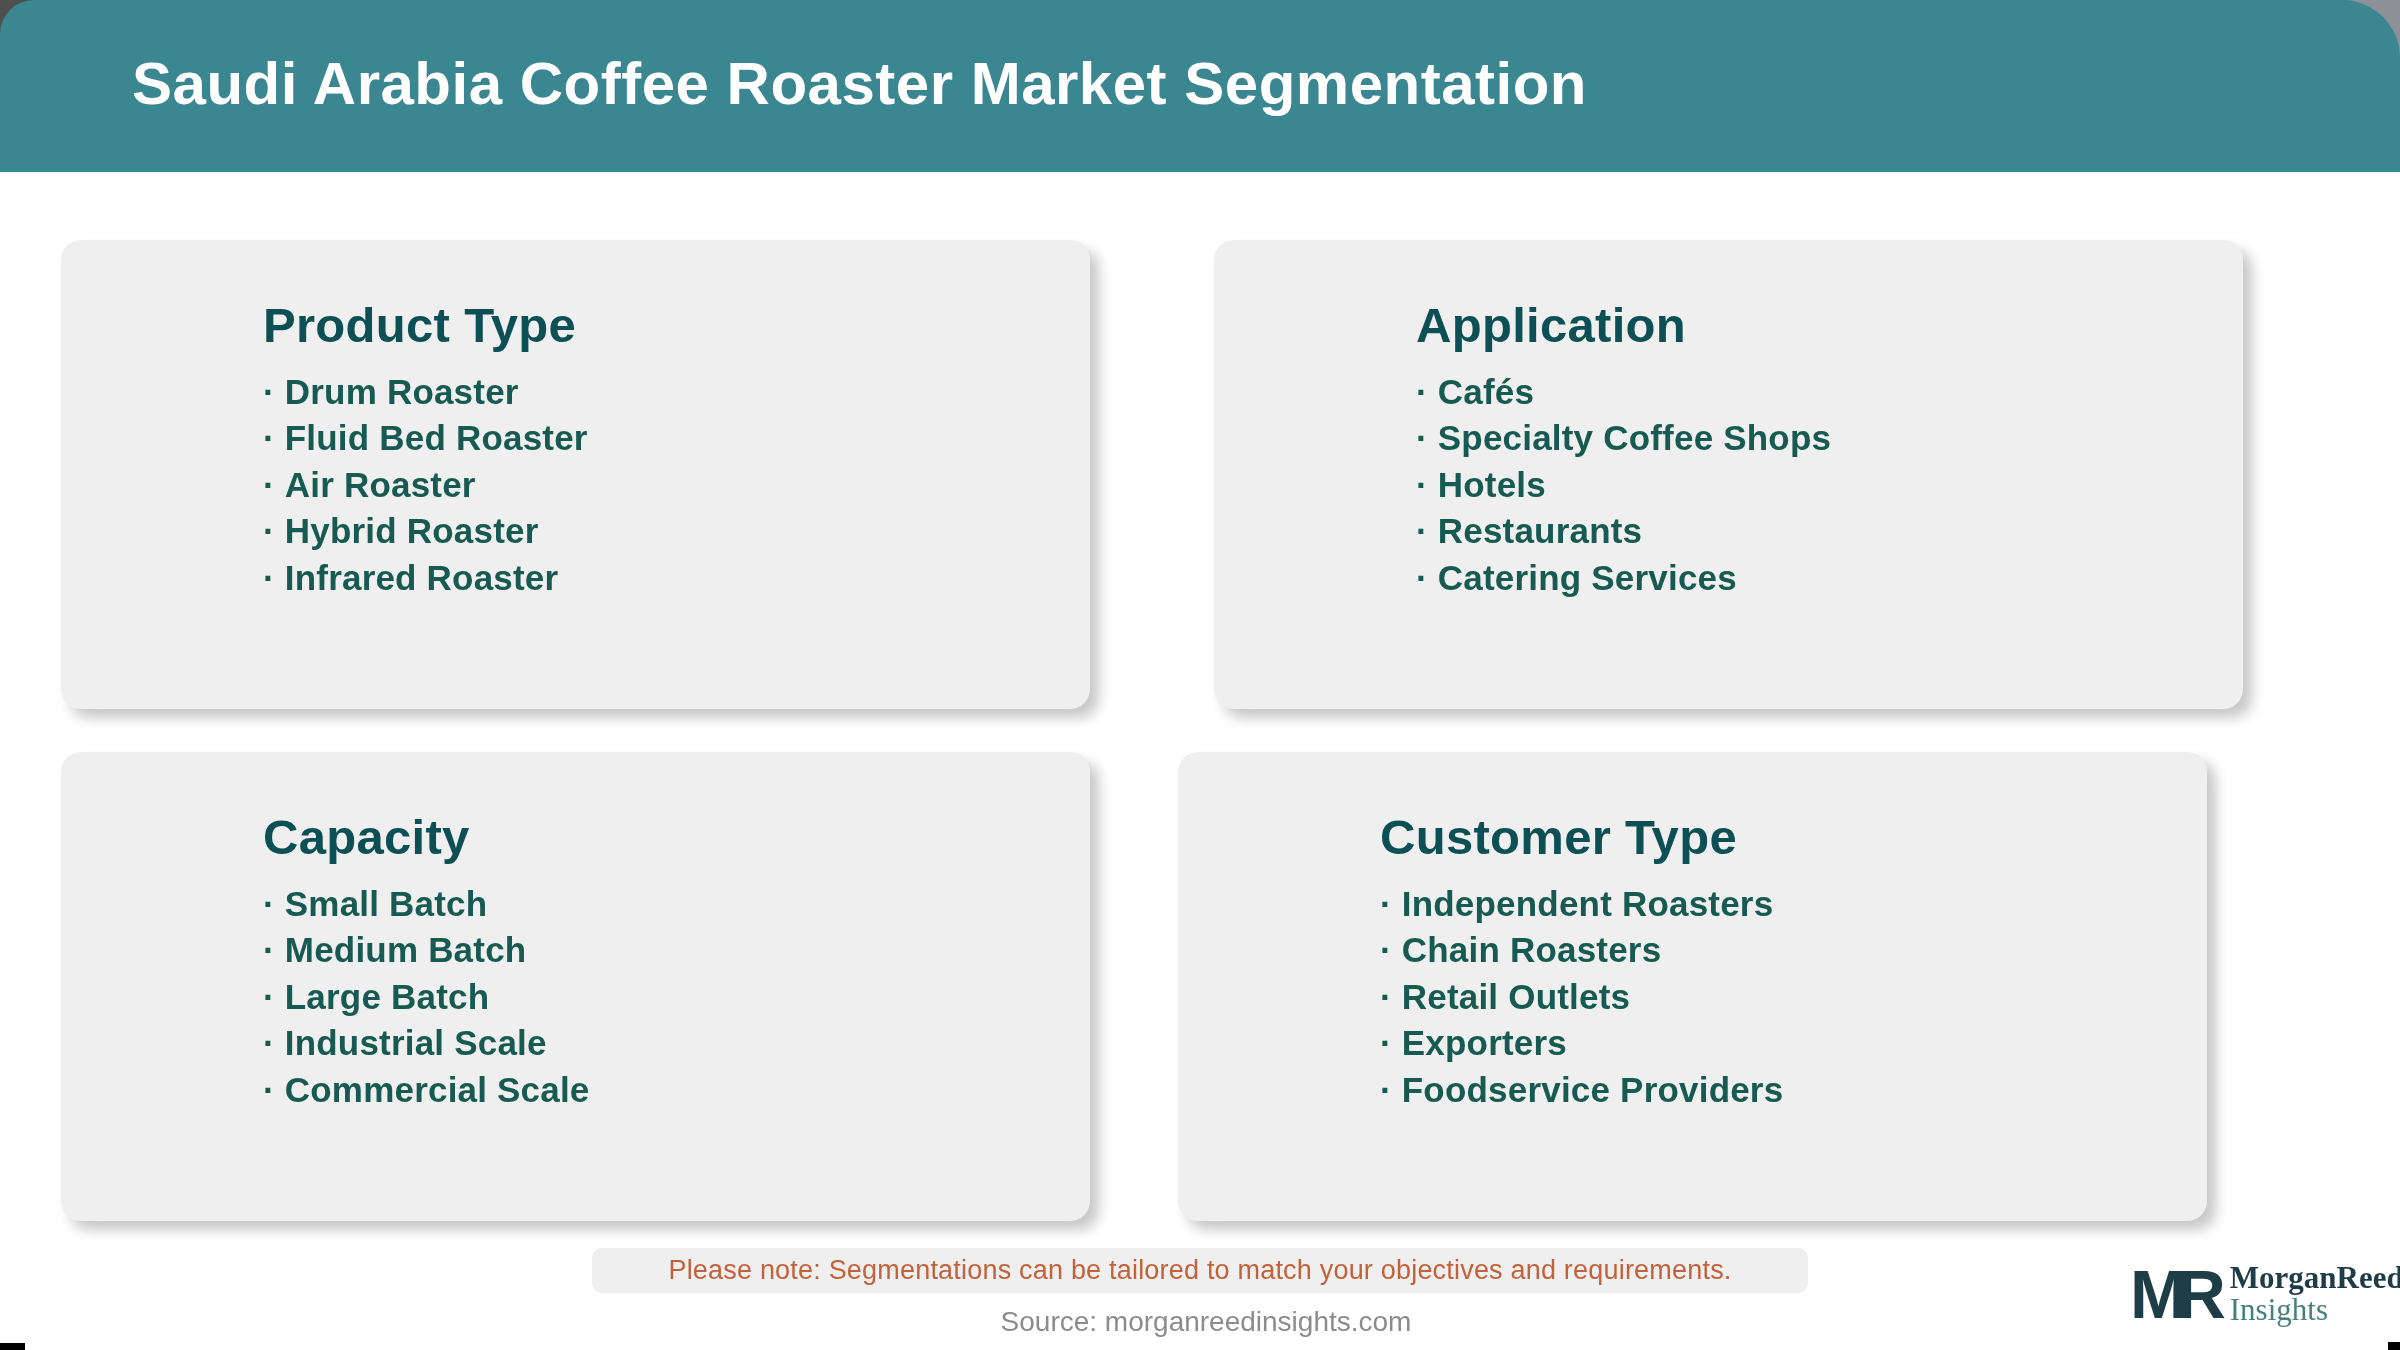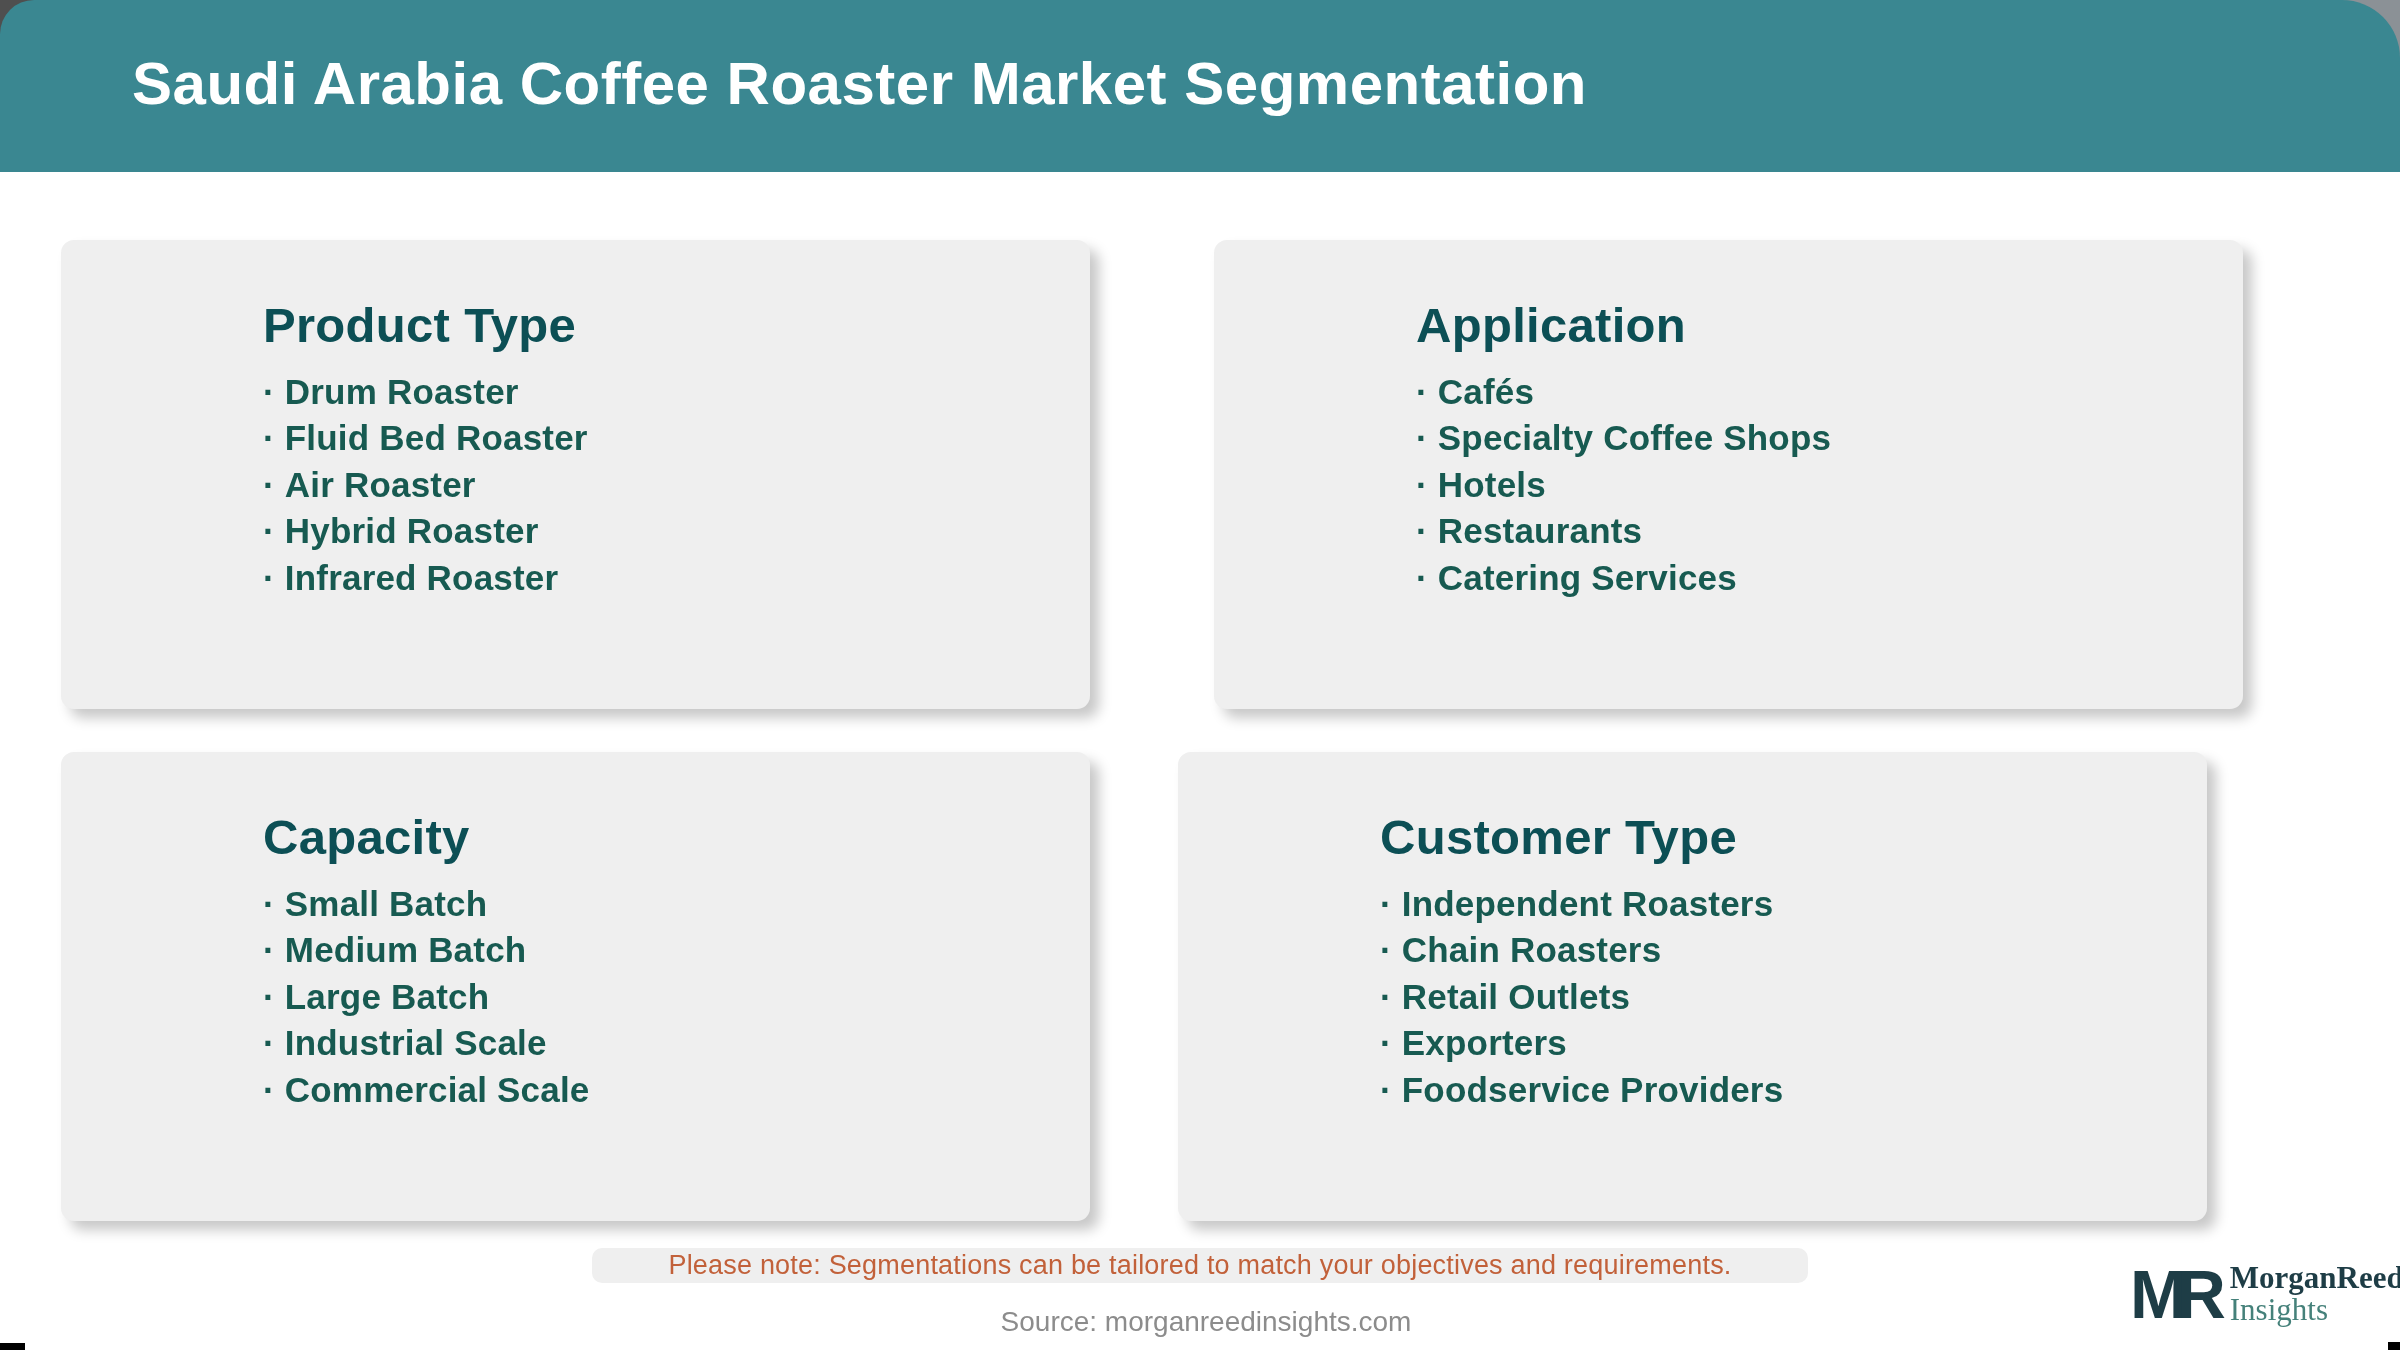--- a/index.html
+++ b/index.html
@@ -16,41 +16,41 @@
     border-top-right-radius:58px;border-top-left-radius:34px;
     display:flex;align-items:center;
   }
   .header h1{
     margin:0 0 6px 132px;color:#ffffff;font-size:60px;font-weight:bold;
     letter-spacing:0.5px;white-space:nowrap;text-align:center;
   }
   
   .card{
     position:absolute;width:1029px;height:469px;background:#efefef;
-    border-radius:13px;box-shadow:9px 9px 13px rgba(0,0,0,0.22);
+    border-radius:20px;box-shadow:9px 9px 13px rgba(0,0,0,0.22);
     box-sizing:border-box;padding:56px 50px 0 202px;
   }
   .card-product-type {left:61px;  top:240px;}
   .card-application  {left:1214px;top:240px;}
   .card-capacity     {left:61px;  top:752px;}
   .card-customer-type{left:1178px;top:752px;}
   .card h2{
     margin:0;font-size:49px;line-height:1.2;color:#0c4f55;font-weight:bold;
     letter-spacing:0.3px;
   }
   .card ul{list-style:none;margin:14px 0 0 0;padding:0;}
   .card li{
     font-size:35px;line-height:46.5px;color:#175a51;letter-spacing:0.2px;
     white-space:nowrap;
     font-weight:bold;
   }
   .card li::before{content:"\00B7\00A0";}
   
   .note{
-    position:absolute;left:592px;top:1248px;width:1216px;height:35px;
+    position:absolute;left:592px;top:1248px;width:1216px;height:45px;
     background:#efefef;border-radius:10px;
     display:flex;align-items:center;justify-content:center;
     font-size:27px;color:#c2613a;letter-spacing:0.2px;
   }
   .source{
     position:absolute;left:0;top:1306px;width:2400px;text-align:center;
     font-size:28px;color:#8c8c8c;padding-left:6px;
   }
   
   .logo{position:absolute;left:2130px;top:1262px;display:flex;align-items:center;}

